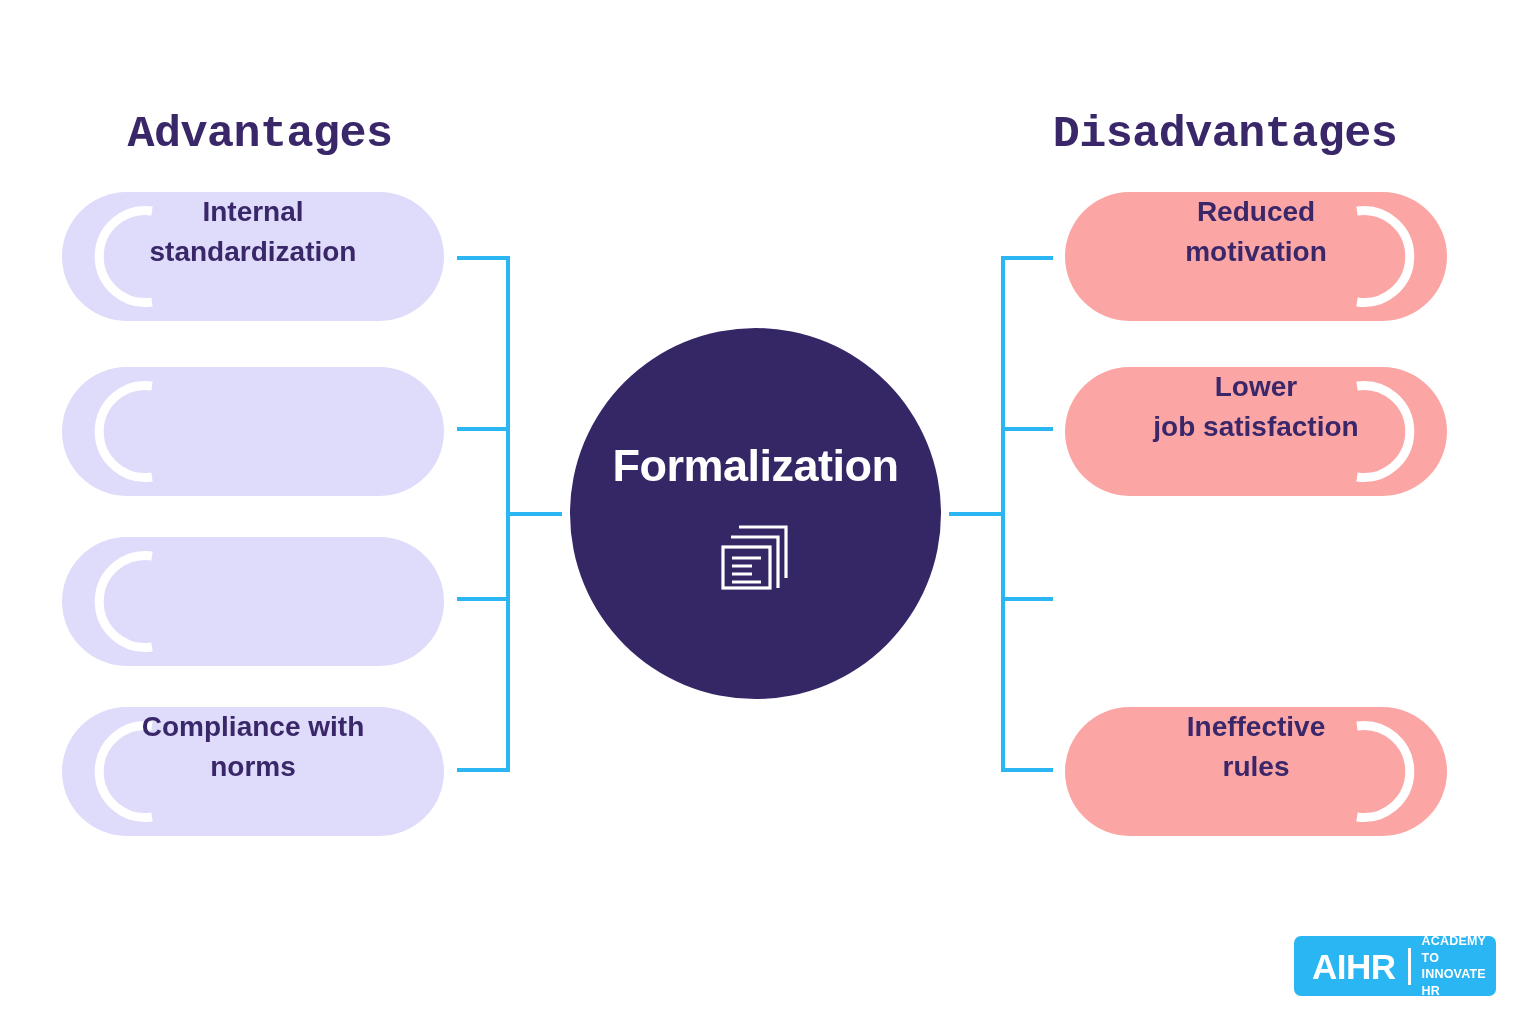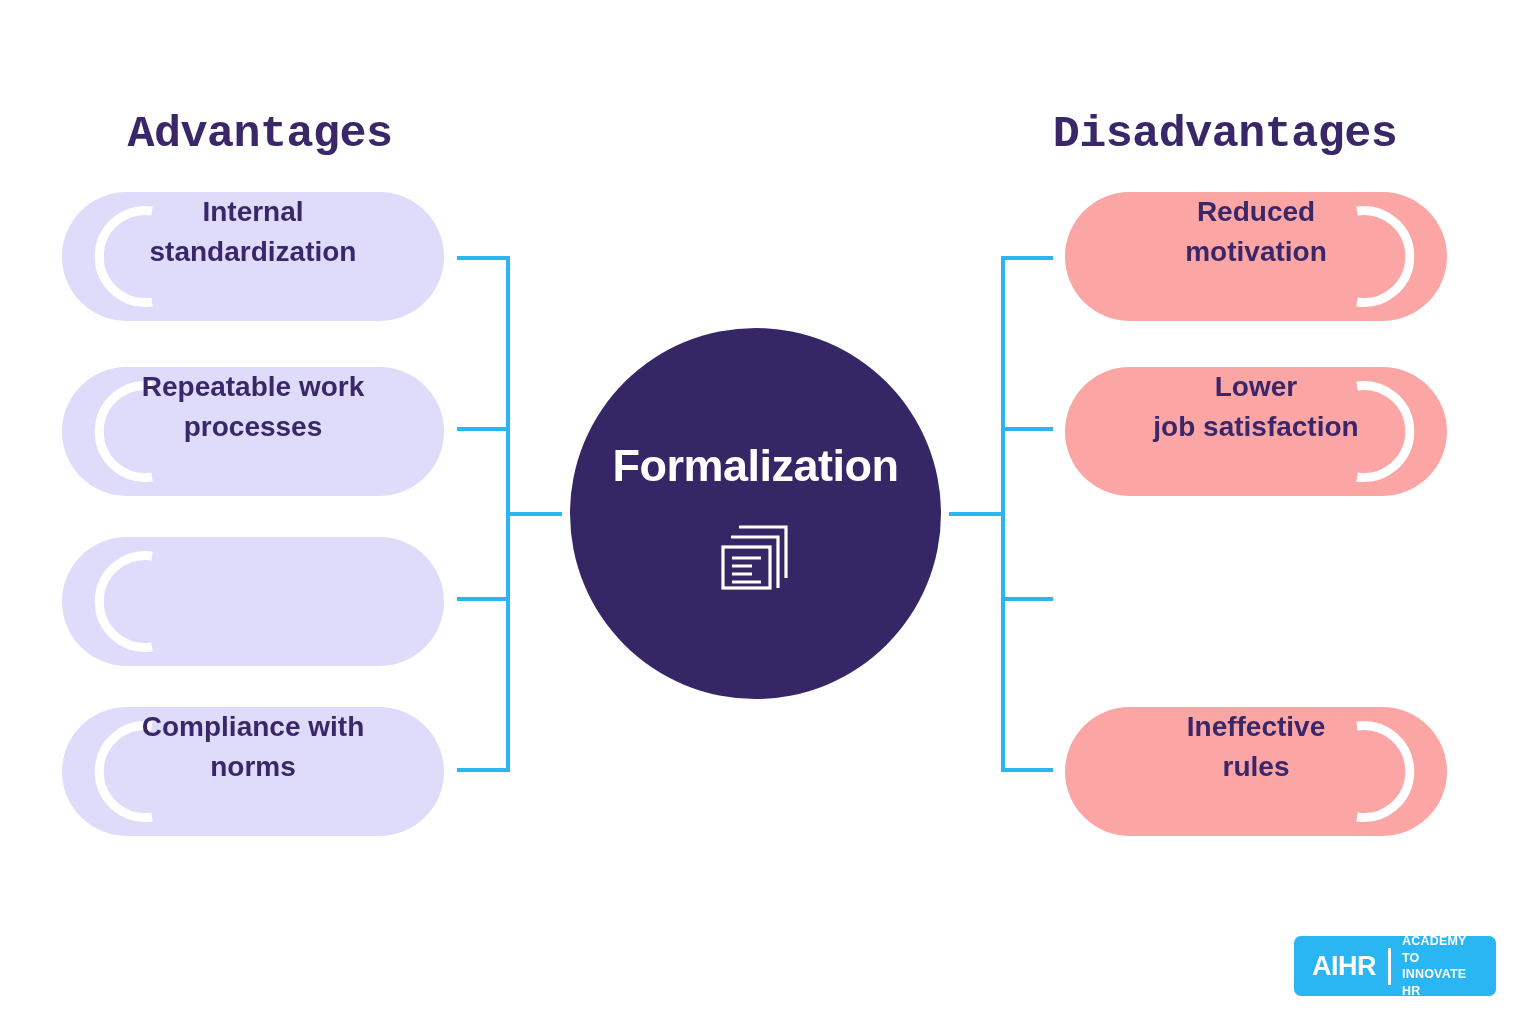--- a/index.html
+++ b/index.html
@@ -126,21 +126,21 @@
     width: 202px;
     height: 60px;
     border-radius: 7px;
     background: #29B6F2;
     display: flex;
     align-items: center;
     padding: 0 18px;
     box-sizing: border-box;
   }
   #aihr-wordmark {
-    font-size: 27px;
+    font-size: 35px;
     font-weight: bold;
     color: #ffffff;
     letter-spacing: -0.5px;
     line-height: 1;
   }
   #aihr-divider {
     width: 3px;
     height: 37px;
     background: #ffffff;
     margin: 0 11px 0 12px;
@@ -192,22 +192,20 @@
       <path d="M 78 7 A 46 46 0 1 0 78 98" fill="none" stroke="#FFFFFF" stroke-width="9" stroke-linecap="butt"></path>
     </svg>
     <div class="pill-label">Internal
 standardization</div>
   </div>
 
   <div class="pill pill-left" style="top:367px;">
     <svg class="pill-arc" viewBox="0 0 105 105" aria-hidden="true">
       <path d="M 78 7 A 46 46 0 1 0 78 98" fill="none" stroke="#FFFFFF" stroke-width="9" stroke-linecap="butt"></path>
     </svg>
-    <div class="pill-label">Repeatable work
-processes</div>
   </div>
 
   <div class="pill pill-left" style="top:537px;">
     <svg class="pill-arc" viewBox="0 0 105 105" aria-hidden="true">
       <path d="M 78 7 A 46 46 0 1 0 78 98" fill="none" stroke="#FFFFFF" stroke-width="9" stroke-linecap="butt"></path>
     </svg>
   </div>
 
   <div class="pill pill-left" style="top:707px;">
     <svg class="pill-arc" viewBox="0 0 105 105" aria-hidden="true">

